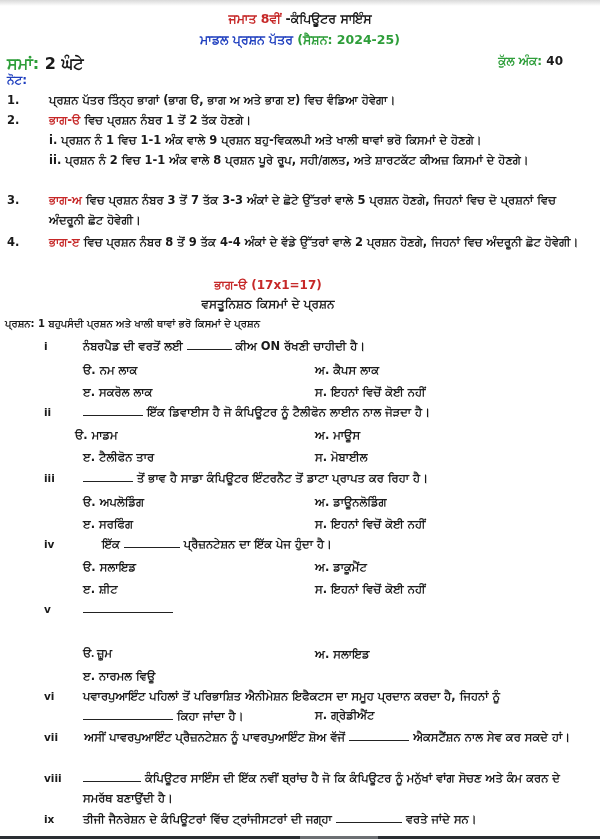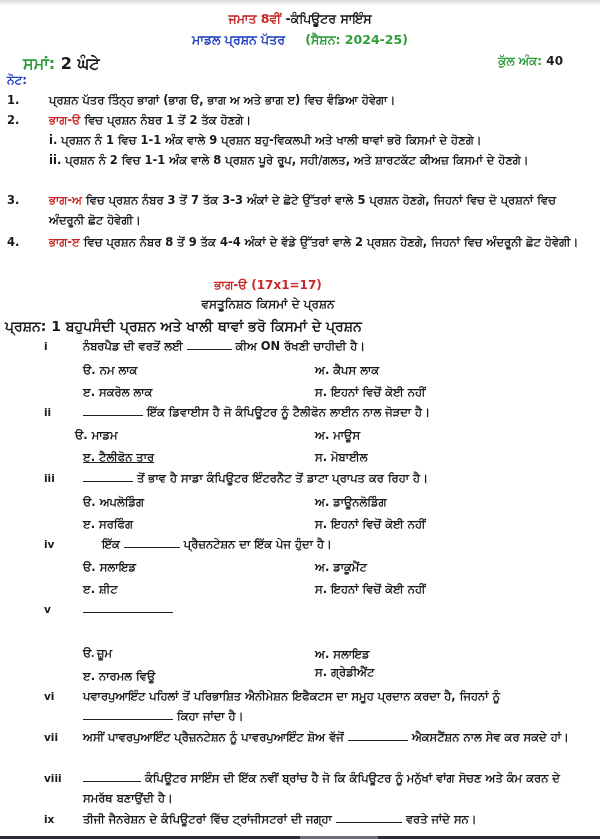--- a/index.html
+++ b/index.html
@@ -11,31 +11,31 @@
     position: relative;
   }
   .topshade {
     position: absolute; left: 0; top: 0; width: 600px; height: 6px;
     background: linear-gradient(#d9d9d9, #ffffff);
   }
   .page { position: absolute; left: 0; top: 0; width: 600px; }
   .center { text-align: center; font-weight: bold; }
   .red { color: #c62828; }
   .blue { color: #1f3fbf; }
-  .green { color: #2e9e3a; padding-left: 16px; }
+  .green { color: #2e9e3a; }
   .title1 { position: absolute; top: 11px; left: 0; width: 600px; font-size: 12.5px; }
   .title2 { position: absolute; top: 32px; left: 0; width: 600px; font-size: 12.5px; }
   .time { position: absolute; top: 54px; left: 7px; font-size: 16px; font-weight: bold; }
   .marks { position: absolute; top: 54px; right: 37px; font-size: 12px; font-weight: bold; }
   .note { position: absolute; top: 73px; left: 7px; font-size: 12px; font-weight: bold; }
   .nitem { position: absolute; left: 7px; width: 586px; font-size: 11.5px; font-weight: bold; line-height: 20px; }
   .nitem .num { position: absolute; left: 0; top: 0; width: 30px; }
   .nitem .txt { margin-left: 42px; }
   .section { position: absolute; left: 0; width: 536px; font-size: 12px; }
-  .qhead { position: absolute; left: 5px; font-size: 14px; font-weight: bold; text-align: center; }
+  .qhead { position: absolute; left: 5px; font-size: 10px; font-weight: bold; text-align: center; }
   .q { position: absolute; left: 0; width: 600px; font-size: 11.5px; font-weight: bold; line-height: 20px; }
   .q .rn { position: absolute; left: 44px; top: 0; font-size: 10.5px; }
   .q .qt { margin-left: 83px; margin-right: 30px; }
   .opt { position: absolute; font-size: 11.5px; font-weight: bold; }
   .blank { display: inline-block; border-bottom: 1px solid #222; height: 12px; vertical-align: baseline; }
   .bottombar {
     position: absolute; left: 0; bottom: 0; width: 600px; height: 3px; background: #2a2e33;
   }
   .bottombar .seg { position: absolute; left: 300px; width: 78px; height: 3px; background: #6c6f73; }
 </style>
@@ -99,21 +99,21 @@
   <div class="opt" style="top:363px;left:315px;">ਅ. ਕੈਪਸ ਲਾਕ</div>
   <div class="opt" style="top:385px;left:83px;">ੲ. ਸਕਰੋਲ ਲਾਕ</div>
   <div class="opt" style="top:385px;left:315px;">ਸ. ਇਹਨਾਂ ਵਿਚੋਂ ਕੋਈ ਨਹੀਂ</div>
 
   <div class="q" style="top:402px;">
     <span class="rn">ii</span>
     <div class="qt"><span class="blank" style="width:60px;"></span><span> ਇੱਕ ਡਿਵਾਈਸ ਹੈ ਜੋ ਕੰਪਿਊਟਰ ਨੂੰ ਟੈਲੀਫੋਨ ਲਾਈਨ ਨਾਲ ਜੋੜਦਾ ਹੈ।</span></div>
   </div>
   <div class="opt" style="top:428px;left:75px;">ੳ. ਮਾਡਮ</div>
   <div class="opt" style="top:428px;left:315px;">ਅ. ਮਾਊਸ</div>
-  <div class="opt" style="top:450px;left:83px;text-decoration:underline;">ੲ. ਟੈਲੀਫੋਨ ਤਾਰ</div>
+  <div class="opt" style="top:450px;left:83px;">ੲ. ਟੈਲੀਫੋਨ ਤਾਰ</div>
   <div class="opt" style="top:450px;left:315px;">ਸ. ਮੋਬਾਈਲ</div>
 
   <div class="q" style="top:468px;">
     <span class="rn">iii</span>
     <div class="qt"><span class="blank" style="width:50px;"></span><span> ਤੋਂ ਭਾਵ ਹੈ ਸਾਡਾ ਕੰਪਿਊਟਰ ਇੰਟਰਨੈਟ ਤੋਂ ਡਾਟਾ ਪ੍ਰਾਪਤ ਕਰ ਰਿਹਾ ਹੈ।</span></div>
   </div>
   <div class="opt" style="top:495px;left:83px;">ੳ. ਅਪਲੋਡਿੰਗ</div>
   <div class="opt" style="top:495px;left:315px;">ਅ. ਡਾਊਨਲੋਡਿੰਗ</div>
   <div class="opt" style="top:517px;left:83px;">ੲ. ਸਰਫਿੰਗ</div>
   <div class="opt" style="top:517px;left:315px;">ਸ. ਇਹਨਾਂ ਵਿਚੋਂ ਕੋਈ ਨਹੀਂ</div>
@@ -127,28 +127,28 @@
   <div class="opt" style="top:582px;left:83px;">ੲ. ਸ਼ੀਟ</div>
   <div class="opt" style="top:582px;left:315px;">ਸ. ਇਹਨਾਂ ਵਿਚੋਂ ਕੋਈ ਨਹੀਂ</div>
 
   <div class="q" style="top:599px;">
     <span class="rn">v</span>
     <div class="qt"><span class="blank" style="width:90px;"></span></div>
   </div>
   <div class="opt" style="top:647px;left:83px;font-family:Liberation Serif, serif;">ੳ. ਜ਼ੂਮ</div>
   <div class="opt" style="top:647px;left:315px;">ਅ. ਸਲਾਇਡ</div>
   <div class="opt" style="top:669px;left:83px;">ੲ. ਨਾਰਮਲ ਵਿਊ</div>
-  <div class="opt" style="top:665px;left:315px;text-align:center;">ਸ. ਗ੍ਰੇਡੀਐਂਟ</div>
+  <div class="opt" style="top:708px;left:315px;text-align:center;">ਸ. ਗ੍ਰੇਡੀਐਂਟ</div>
 
   <div class="q" style="top:686px;">
     <span class="rn">vi</span>
     <div class="qt"><span>ਪਵਾਰਪੁਆਇੰਟ ਪਹਿਲਾਂ ਤੋਂ ਪਰਿਭਾਸ਼ਿਤ ਐਨੀਮੇਸ਼ਨ ਇਫੈਕਟਸ ਦਾ ਸਮੂਹ ਪ੍ਰਦਾਨ ਕਰਦਾ ਹੈ, ਜਿਹਨਾਂ ਨੂੰ </span><span class="blank" style="width:90px;"></span><span> ਕਿਹਾ ਜਾਂਦਾ ਹੈ।</span></div>
   </div>
 
-  <div class="q" style="top:727px;">
+  <div class="q" style="top:727px;text-align:right;">
     <span class="rn">vii</span>
     <div class="qt"><span>ਅਸੀਂ ਪਾਵਰਪੁਆਇੰਟ ਪ੍ਰੈਜ਼ਨਟੇਸ਼ਨ ਨੂੰ ਪਾਵਰਪੁਆਇੰਟ ਸ਼ੋਅ ਵੱਜੋਂ </span><span class="blank" style="width:60px;"></span><span> ਐਕਸਟੈਂਸ਼ਨ ਨਾਲ ਸੇਵ ਕਰ ਸਕਦੇ ਹਾਂ।</span></div>
   </div>
 
   <div class="q" style="top:768px;">
     <span class="rn">viii</span>
     <div class="qt"><span class="blank" style="width:58px;"></span><span> ਕੰਪਿਊਟਰ ਸਾਇੰਸ ਦੀ ਇੱਕ ਨਵੀਂ ਬ੍ਰਾਂਚ ਹੈ ਜੋ ਕਿ ਕੰਪਿਊਟਰ ਨੂੰ ਮਨੁੱਖਾਂ ਵਾਂਗ ਸੋਚਣ ਅਤੇ ਕੰਮ ਕਰਨ ਦੇ ਸਮਰੱਥ ਬਣਾਉਂਦੀ ਹੈ।</span></div>
   </div>
 
   <div class="q" style="top:809px;">

